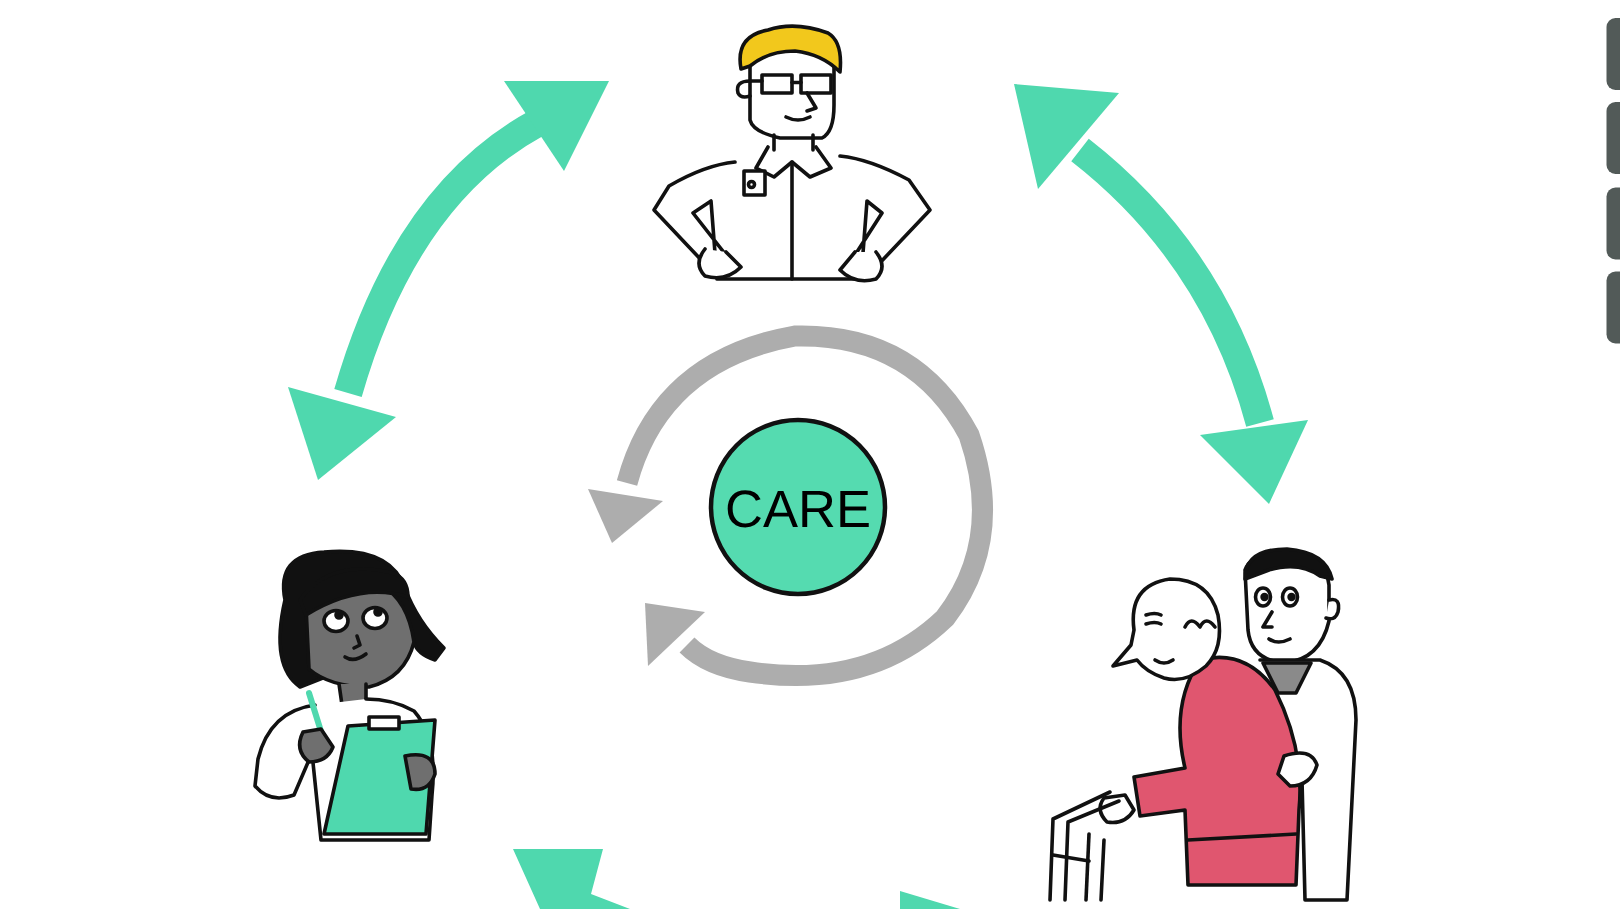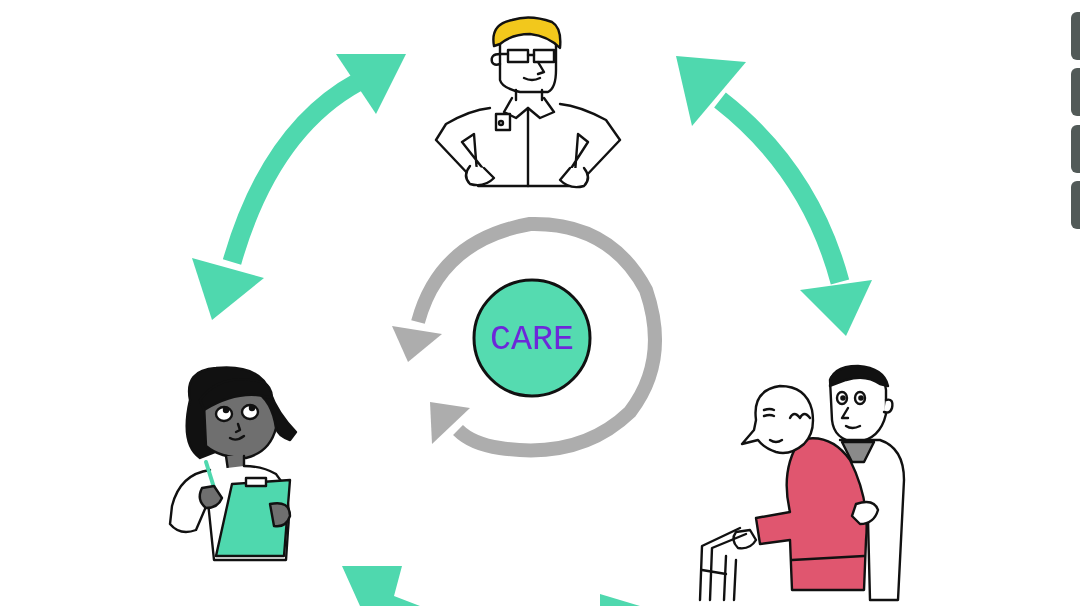--- a/index.html
+++ b/index.html
@@ -1,21 +1,21 @@
 <!DOCTYPE html>
 <html><head>
 <meta charset="utf-8">
 <style>
   html, body { margin: 0; padding: 0; background: #ffffff; }
   body { width: 1080px; height: 606px; overflow: hidden; position: relative; font-family: "DejaVu Sans", sans-serif; }
   #stage { position: absolute; left: 0; top: 0; width: 1080px; height: 606px; }
   .care-label {
     position: absolute; left: 472px; top: 281px; width: 120px; height: 118px;
     display: flex; align-items: center; justify-content: center;
-    color: #6d28d9; font-family: Liberation Mono, monospace; font-size: 35px; letter-spacing: 0px;
+    color: #000000; font-family: Liberation Sans, sans-serif; font-size: 35px; letter-spacing: 0px;
     pointer-events: none;
   }
   .side-tab {
     position: absolute; left: 1071px; width: 14px; height: 48px;
     background: #525a58; border-radius: 6px 0 0 6px;
   }
 </style>
 </head>
 <body>
 

